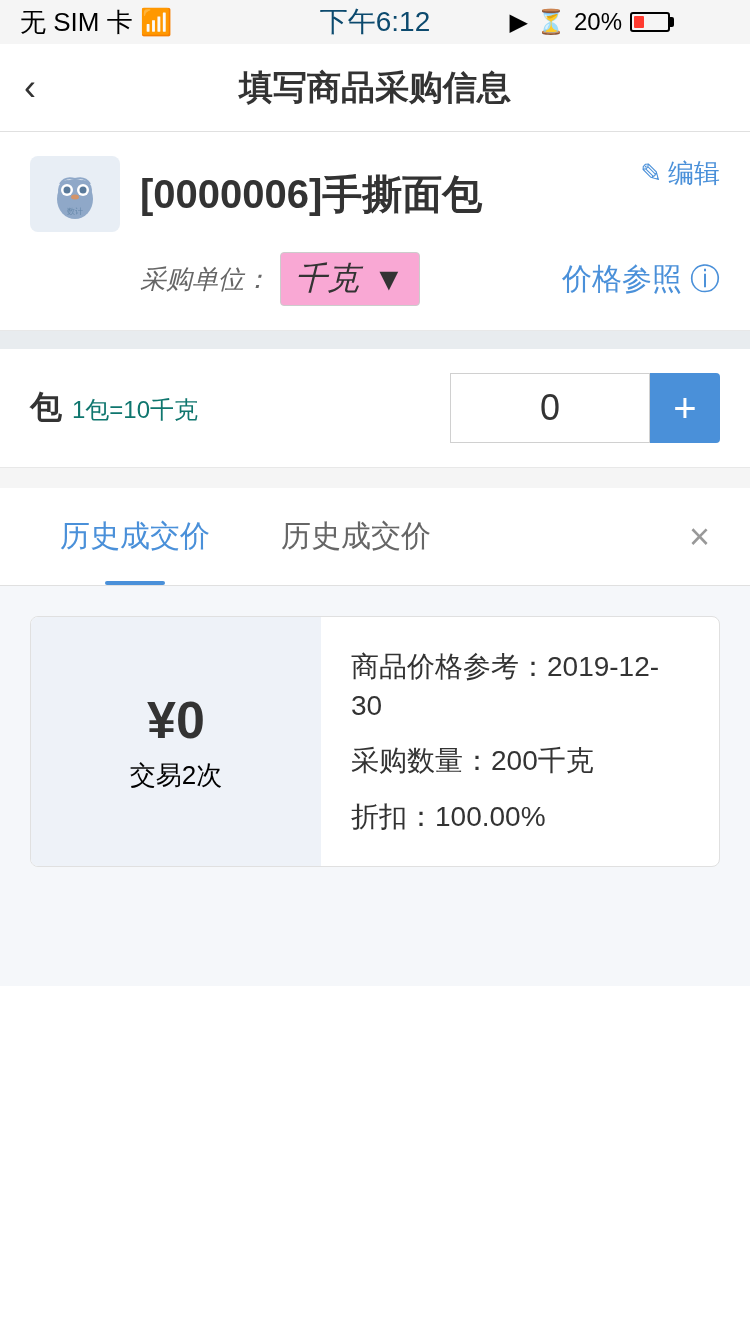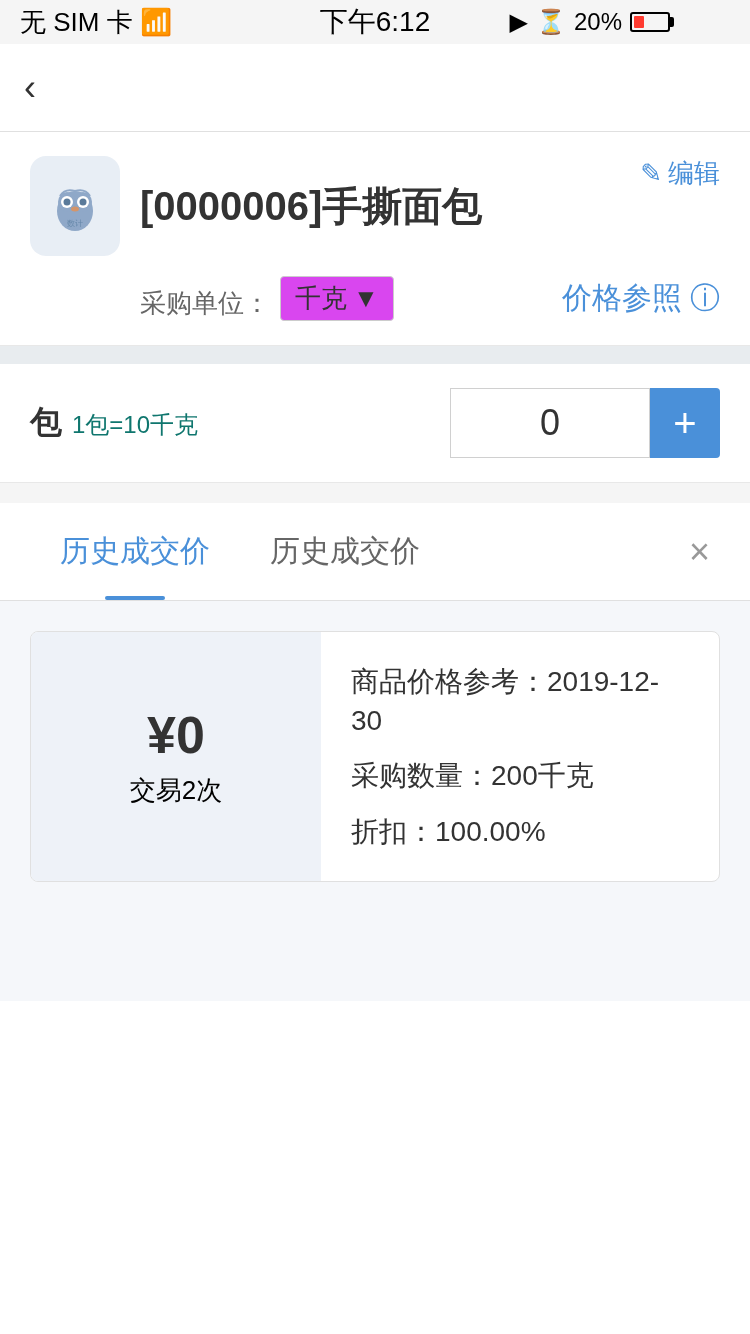--- a/index.html
+++ b/index.html
@@ -23,21 +23,21 @@
       padding: 0 20px;
     }
     .status-left {
       font-size: 26px;
       font-weight: 500;
       color: #000;
     }
     .status-center {
       font-size: 28px;
       font-weight: 500;
-      color: #000000;
+      color: #0c4a6e;
       position: absolute;
       left: 50%;
       transform: translateX(-50%);
     }
     .status-right {
       display: flex;
       align-items: center;
       gap: 8px;
       font-size: 24px;
       color: #000;
@@ -108,23 +108,23 @@
       justify-content: space-between;
       margin-bottom: 20px;
     }
     .product-left {
       display: flex;
       align-items: center;
       gap: 20px;
     }
     .product-icon {
       width: 90px;
-      height: 100px;
+      height: 76px;
       background: #e8eef5;
-      border-radius: 16px;
+      border-radius: 8px;
       display: flex;
       align-items: center;
       justify-content: center;
       flex-shrink: 0;
     }
     .product-name {
       font-size: 40px;
       color: #333;
       font-weight: 700;
     }
@@ -139,33 +139,34 @@
     .product-bottom {
       display: flex;
       align-items: center;
       justify-content: space-between;
       margin-left: 110px;
     }
     .unit-label {
       font-size: 26px;
       color: #666;
       display: flex;
-      align-items: flex-end;
+      align-items: center;
       gap: 10px;
+      font-style: italic;
     }
     .unit-select {
       border: 1px solid #ccc;
       border-radius: 4px;
       padding: 4px 14px;
-      font-size: 26px;
-      color: #333;
-      background: #d946ef;
-      display: flex;
-      align-items: center;
-      gap: 6px;
+      font-size: 32px;
+      color: #333;
+      background: #f9a8d4;
+      display: flex;
+      align-items: center;
+      gap: 14px;
       cursor: pointer;
     }
     .price-ref {
       display: flex;
       align-items: center;
       gap: 8px;
       color: #4a90d9;
       font-size: 30px;
       cursor: pointer;
     }
@@ -238,21 +239,21 @@
       background: #ffffff;
       display: flex;
       align-items: center;
       justify-content: space-between;
       padding: 0 30px;
       border-bottom: 1px solid #e0e0e0;
       margin-top: 20px;
     }
     .tab-items {
       display: flex;
-      gap: 0;
+      gap: 11px;
     }
     .tab-item {
       padding: 28px 30px;
       font-size: 30px;
       color: #666;
       cursor: pointer;
       position: relative;
       text-align: center;
     }
     .tab-item.active {
@@ -342,20 +343,21 @@
     <span>⏳</span>
     <span>20%</span>
     <div class="battery">
       <div class="battery-fill"></div>
     </div>
   </div>
 </div>
 
 <div class="nav-bar">
   <span class="nav-back">‹</span>
+  <span class="nav-title">填写商品采购信息</span>
 </div>
 
 <div class="product-card">
   <div class="product-top">
     <div class="product-left">
       <div class="product-icon">
 
         <svg width="60" height="60" viewBox="0 0 60 60">
           <ellipse cx="30" cy="35" rx="18" ry="20" fill="#8fa8c8"></ellipse>
           <ellipse cx="22" cy="26" rx="9" ry="10" fill="#8fa8c8"></ellipse>

